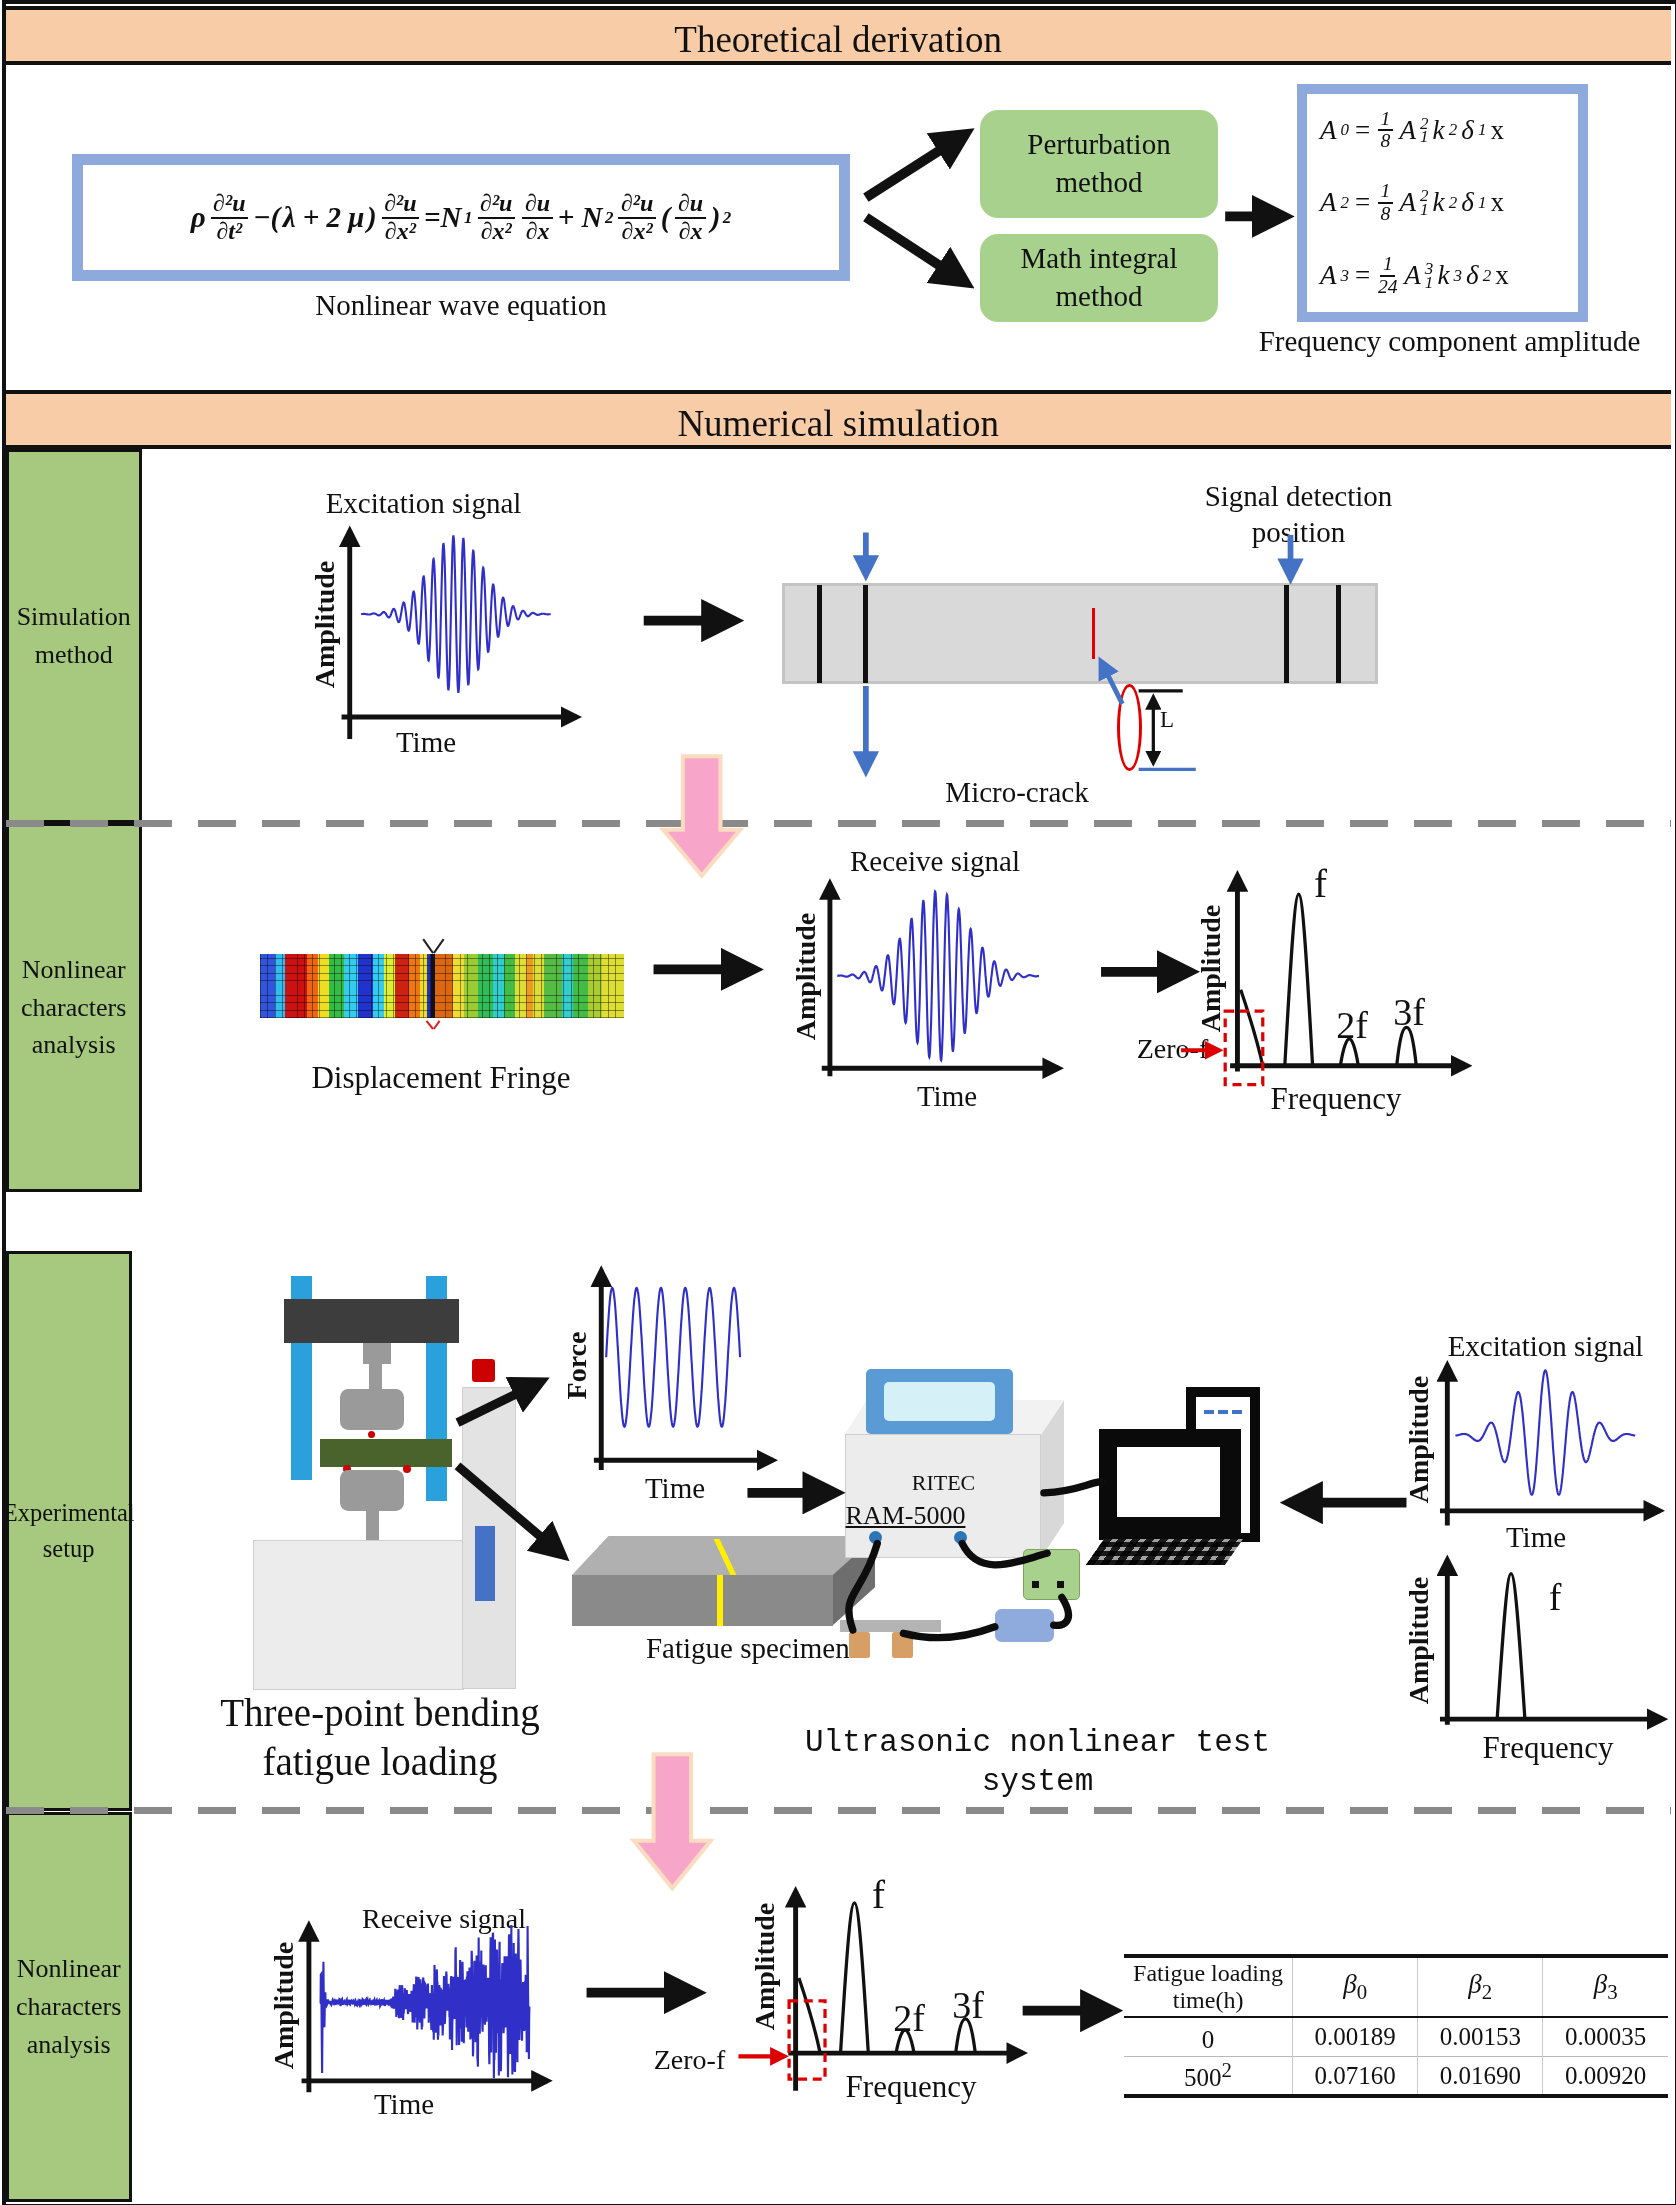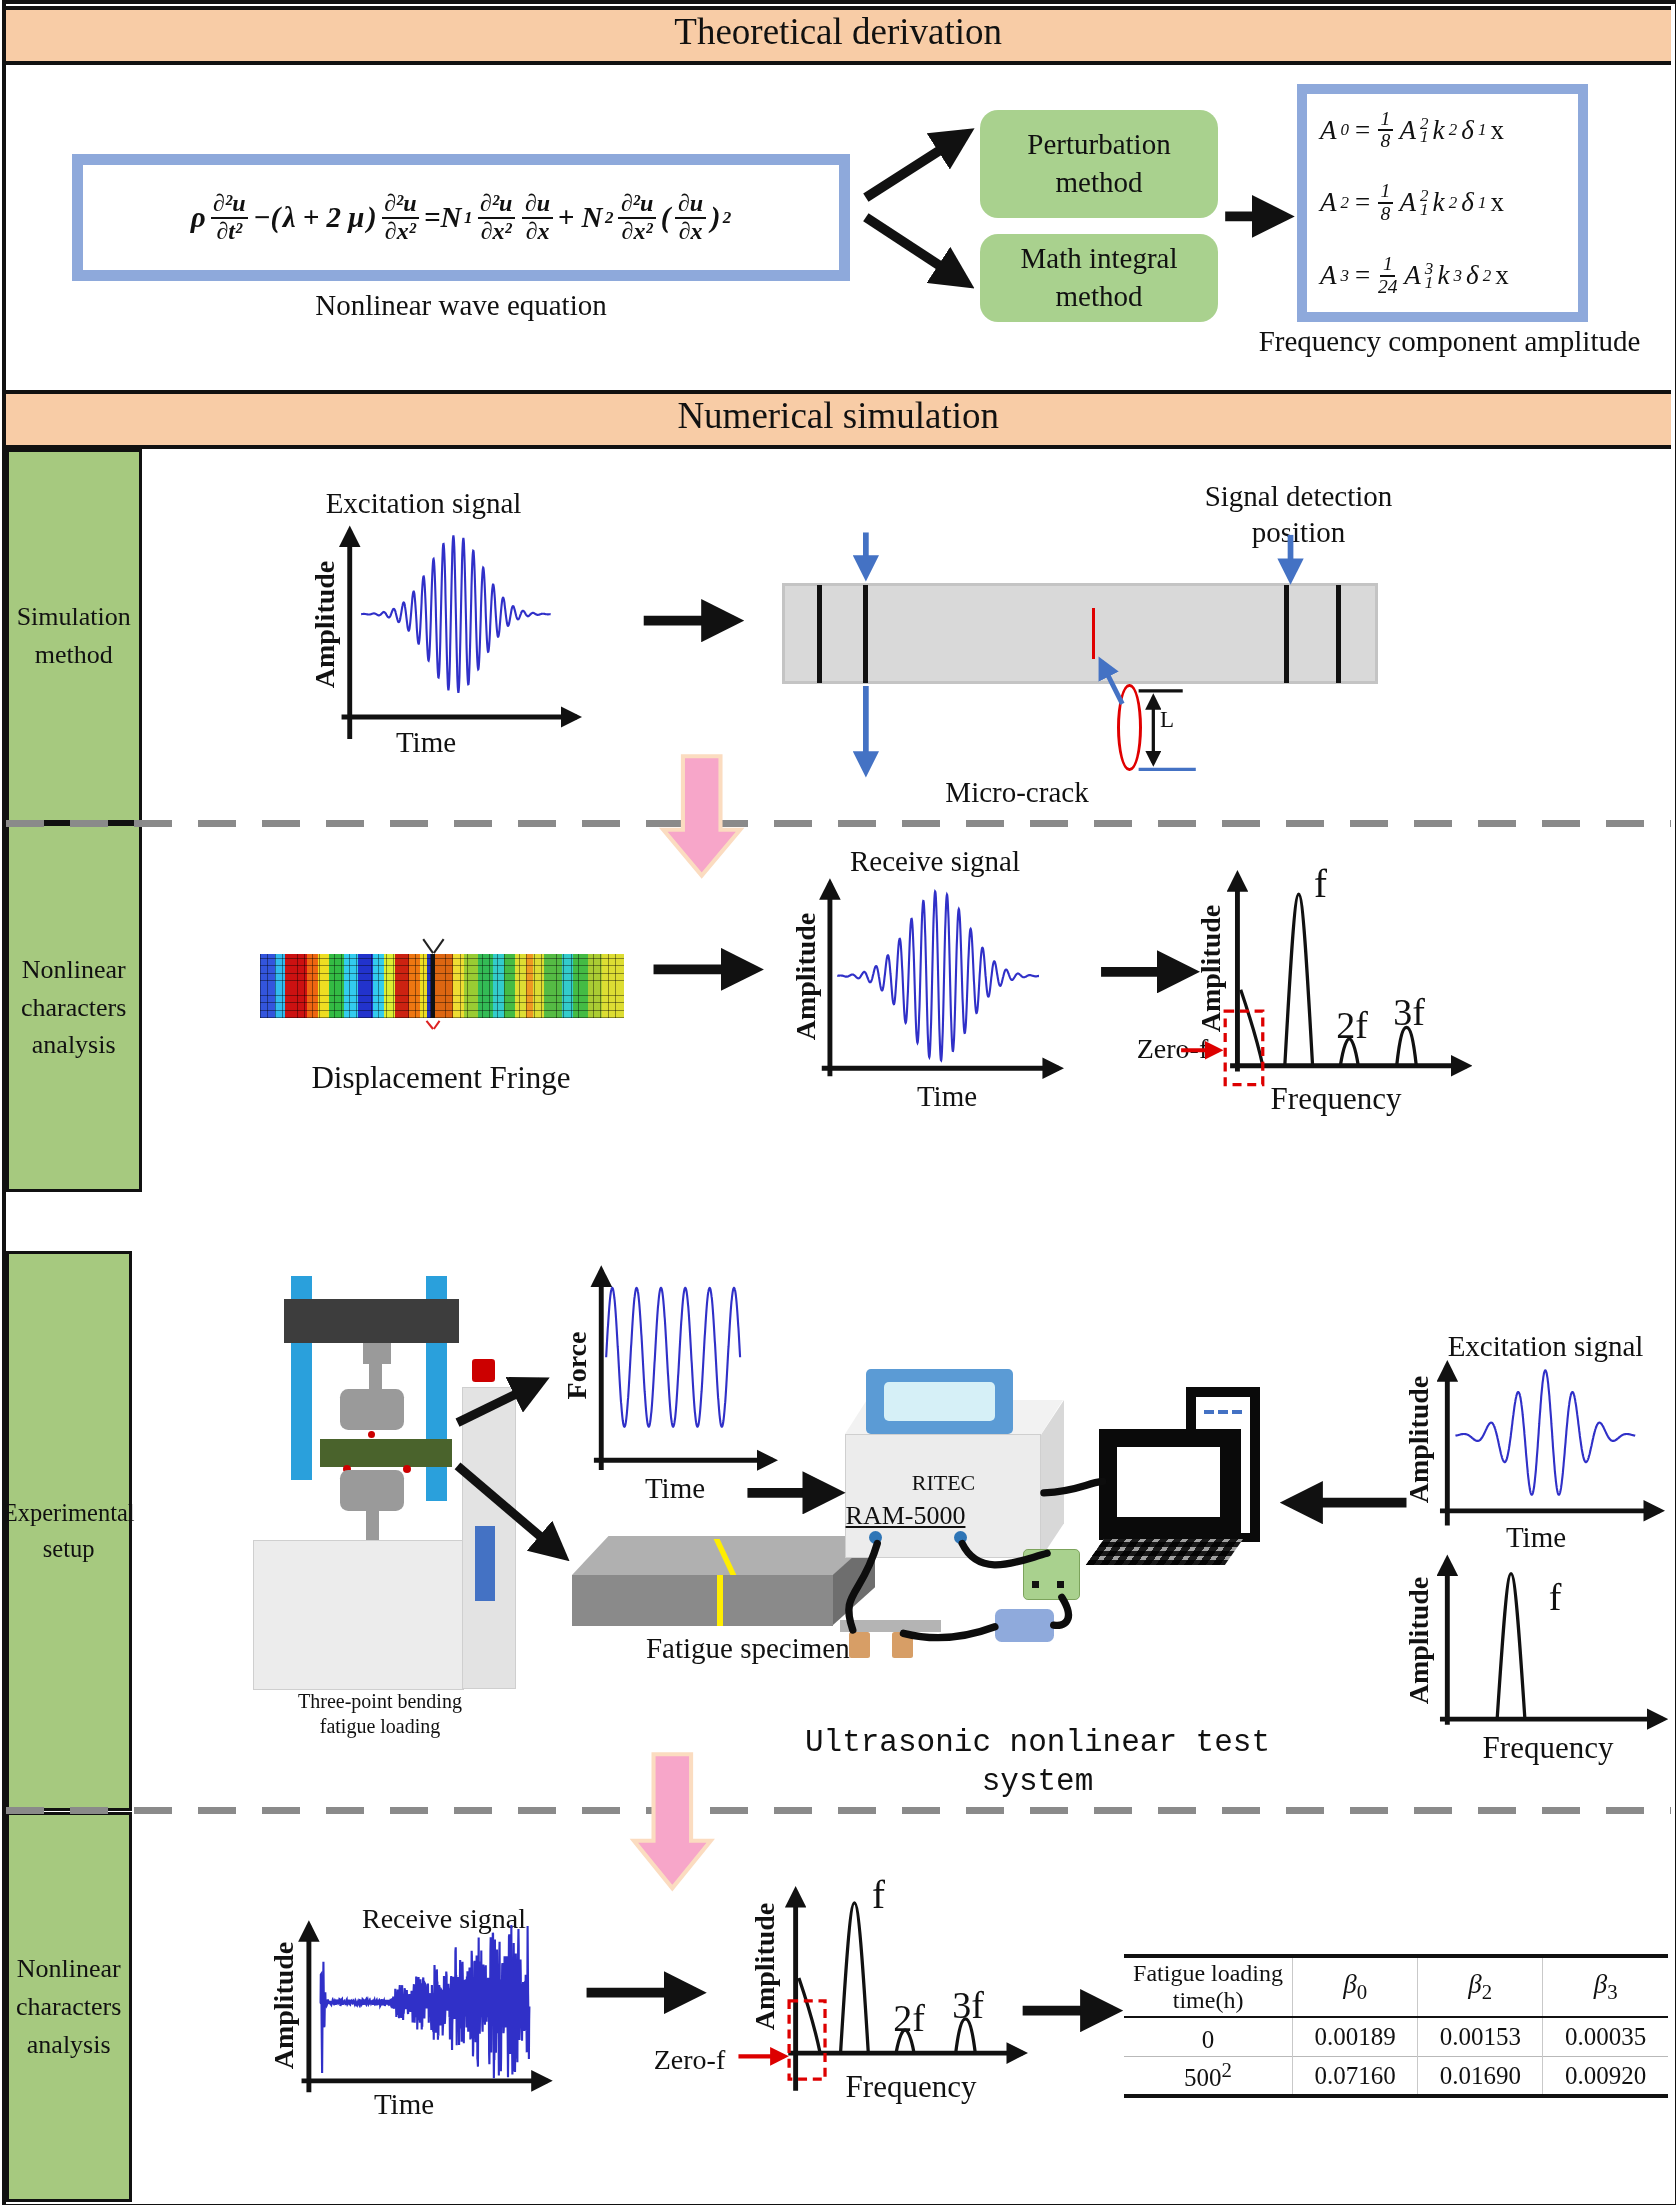--- a/index.html
+++ b/index.html
@@ -1,21 +1,21 @@
 <!DOCTYPE html>
 <html style="font-size:13px"><head>
 <meta charset="utf-8">
 <style>
   html,body{margin:0;padding:0;background:#fff;}
   #stage{position:relative;width:1677px;height:2205px;background:#fff;overflow:hidden;
          font-family:"Liberation Serif","DejaVu Serif",serif;color:#111;}
   #frame{position:absolute;left:1.6px;top:0;width:1669px;height:2200px;border:4.1px solid #111;}
   .abs{position:absolute;box-sizing:border-box;}
   .hdr{left:5.7px;width:1665px;height:59px;background:#f8cca6;border-top:4.1px solid #111;border-bottom:4.9px solid #111;
-       display:flex;align-items:flex-start;justify-content:center;font-size:37px;}
+       display:flex;align-items:flex-end;justify-content:center;font-size:37px;}
   .sidebar{left:5.7px;background:#a6c97f;border:3.3px solid #111;display:flex;align-items:center;justify-content:center;
            text-align:center;font-size:26px;line-height:1.45;padding:3.3px;}
   .dash{left:5.7px;width:1665px;height:6.5px;background:repeating-linear-gradient(90deg,#8a8a8a 0 38px,transparent 38px 64px);}
   .cap{text-align:center;font-size:29px;}
   .lbl{text-align:center;font-size:29px;line-height:1.25;}
   .vlabel{position:absolute;text-align:center;font-size:28px;font-weight:bold;transform:rotate(-90deg);height:33px;line-height:33px;}
   .bluebox{border:11.4px solid #8ea9db;background:#fff;}
   .greenbox{background:#a9d18e;border-radius:18px;display:flex;align-items:center;justify-content:center;
             text-align:center;font-size:29px;line-height:1.3;padding:4.9px 11.4px;}
   .eqn{display:flex;align-items:center;justify-content:center;font-size:29px;font-style:italic;font-weight:bold;gap:2.5px;height:100%;}
@@ -226,21 +226,21 @@
   <div class="abs" style="left:284px;top:1299px;width:175px;height:44px;background:#3d3d3d;"></div>
   <div class="abs mc" style="left:363px;top:1343px;width:28px;height:21px;"></div>
   <div class="abs mc" style="left:369px;top:1364px;width:13px;height:26px;"></div>
   <div class="abs mc" style="left:340px;top:1389px;width:64px;height:41px;border-radius:8.2px;"></div>
   <div class="abs" style="left:368px;top:1431px;width:7.4px;height:7.4px;background:#cc0000;border-radius:50%;"></div>
   <div class="abs" style="left:320px;top:1439px;width:132px;height:28px;background:#4a632c;"></div>
   <div class="abs" style="left:343px;top:1465px;width:8.2px;height:8.2px;background:#cc0000;border-radius:50%;"></div>
   <div class="abs" style="left:403px;top:1465px;width:8.2px;height:8.2px;background:#cc0000;border-radius:50%;"></div>
   <div class="abs mc" style="left:340px;top:1470px;width:64px;height:41px;border-radius:8.2px;"></div>
   <div class="abs mc" style="left:366px;top:1511px;width:13px;height:29px;"></div>
-  <div class="abs lbl" style="left:188px;top:1689px;width:384px;font-size:20px;">
+  <div class="abs lbl" style="left:188px;top:1689px;width:384px;font-size:39px;">
     <div>Three-point bending</div>
     <div>fatigue  loading</div>
   </div>
 
   <div class="vlabel" style="left:519px;top:1349px;width:114px;">Force</div>
   <div class="abs lbl" style="left:626px;top:1470px;width:98px;font-size:29px;">Time</div>
 
   <div class="abs" style="left:572px;top:1536px;width:304px;height:39px;background:#b0b0b0;clip-path:polygon(12% 0,100% 0,86% 100%,0 100%);"></div>
   <div class="abs" style="left:572px;top:1575px;width:261px;height:51px;background:#8a8a8a;"></div>
   <div class="abs" style="left:833px;top:1537px;width:42px;height:88px;background:#6e6e6e;clip-path:polygon(0 43%,100% 0,100% 57%,0 100%);"></div>

